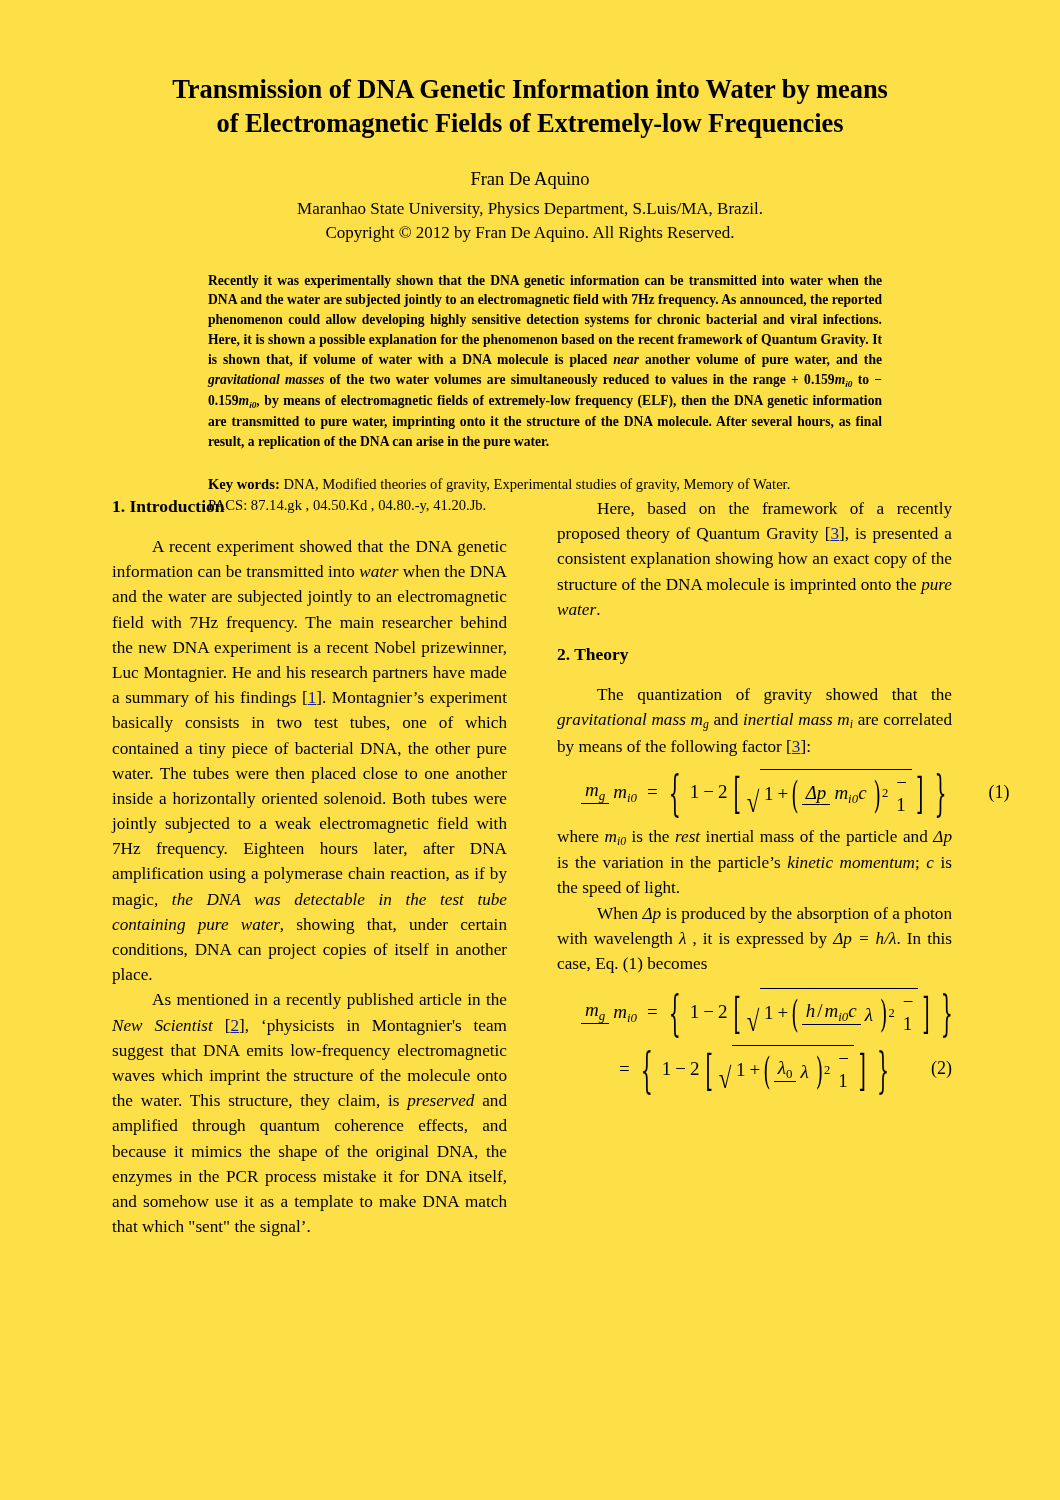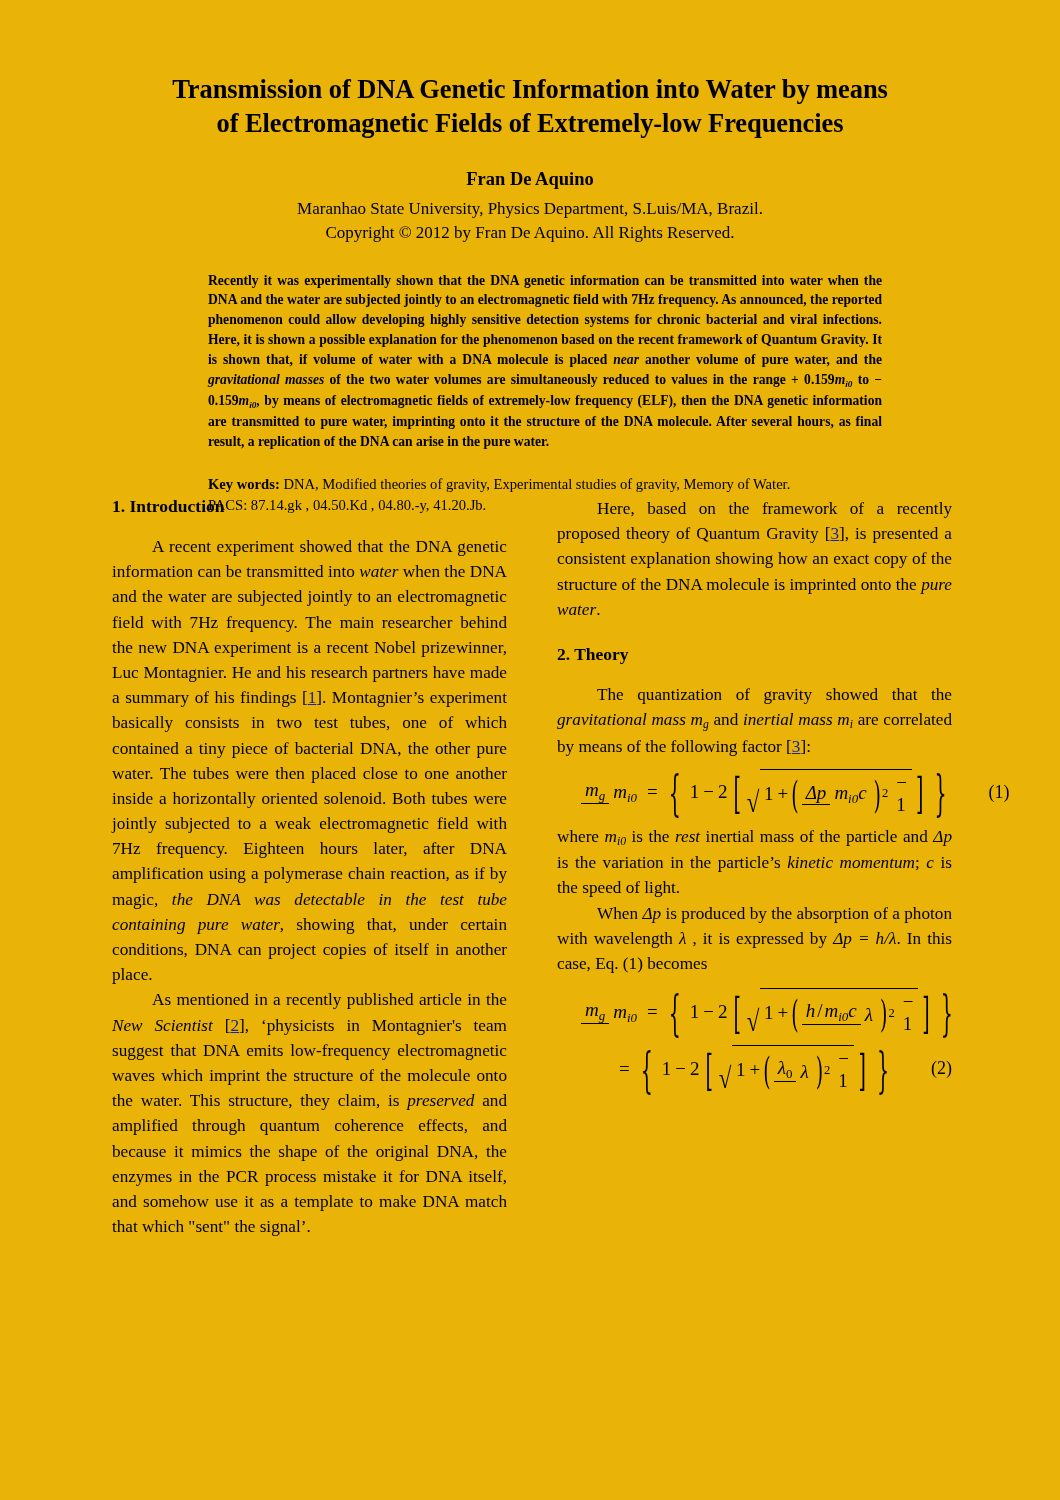--- a/index.html
+++ b/index.html
@@ -14,38 +14,38 @@
     color: #000000;
     -webkit-font-smoothing: antialiased;
   }
   .page {
     position: relative;
     width: 1060px;
     height: 1500px;
     box-sizing: border-box;
     padding: 0;
     overflow: hidden;
-    background: #eab308;
+    background: #fde047;
   }
 
   
   .title-block {
     padding: 72px 110px 0 110px;
     text-align: center;
   }
   .doc-title {
     font-size: 26.5px;
     font-weight: bold;
     line-height: 1.30;
     letter-spacing: -0.1px;
     margin: 0;
   }
   .author {
     font-size: 18.5px;
-    font-weight: bold;
+    font-weight: normal;
     margin-top: 27px;
     line-height: 1.25;
   }
   .affiliation {
     font-size: 17px;
     margin-top: 7px;
     line-height: 1.34;
   }
   .copyright {
     font-size: 17px;

